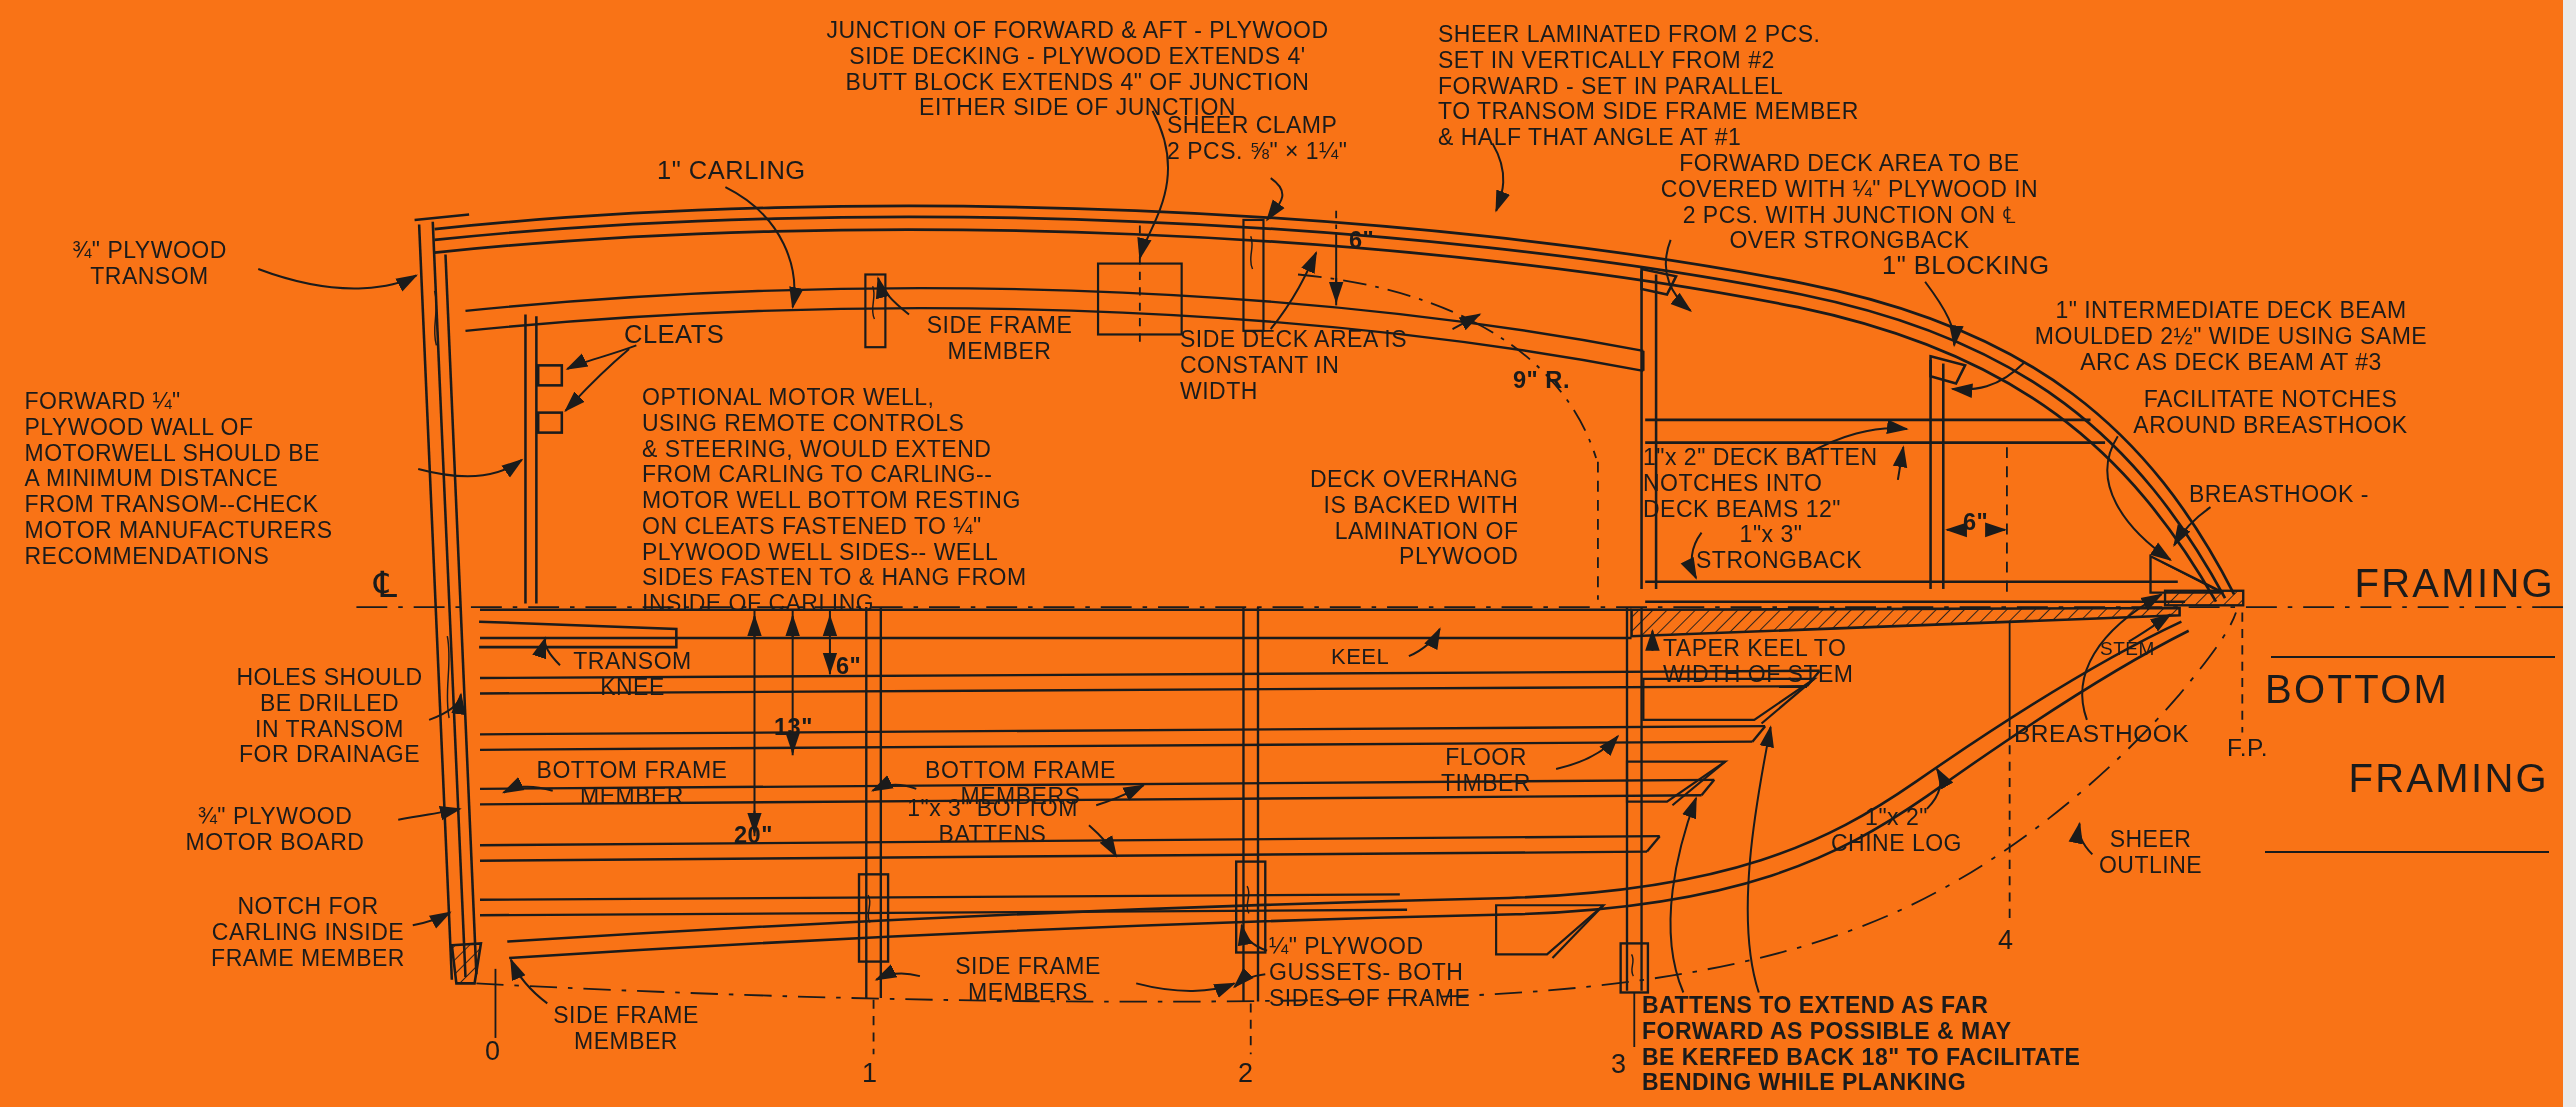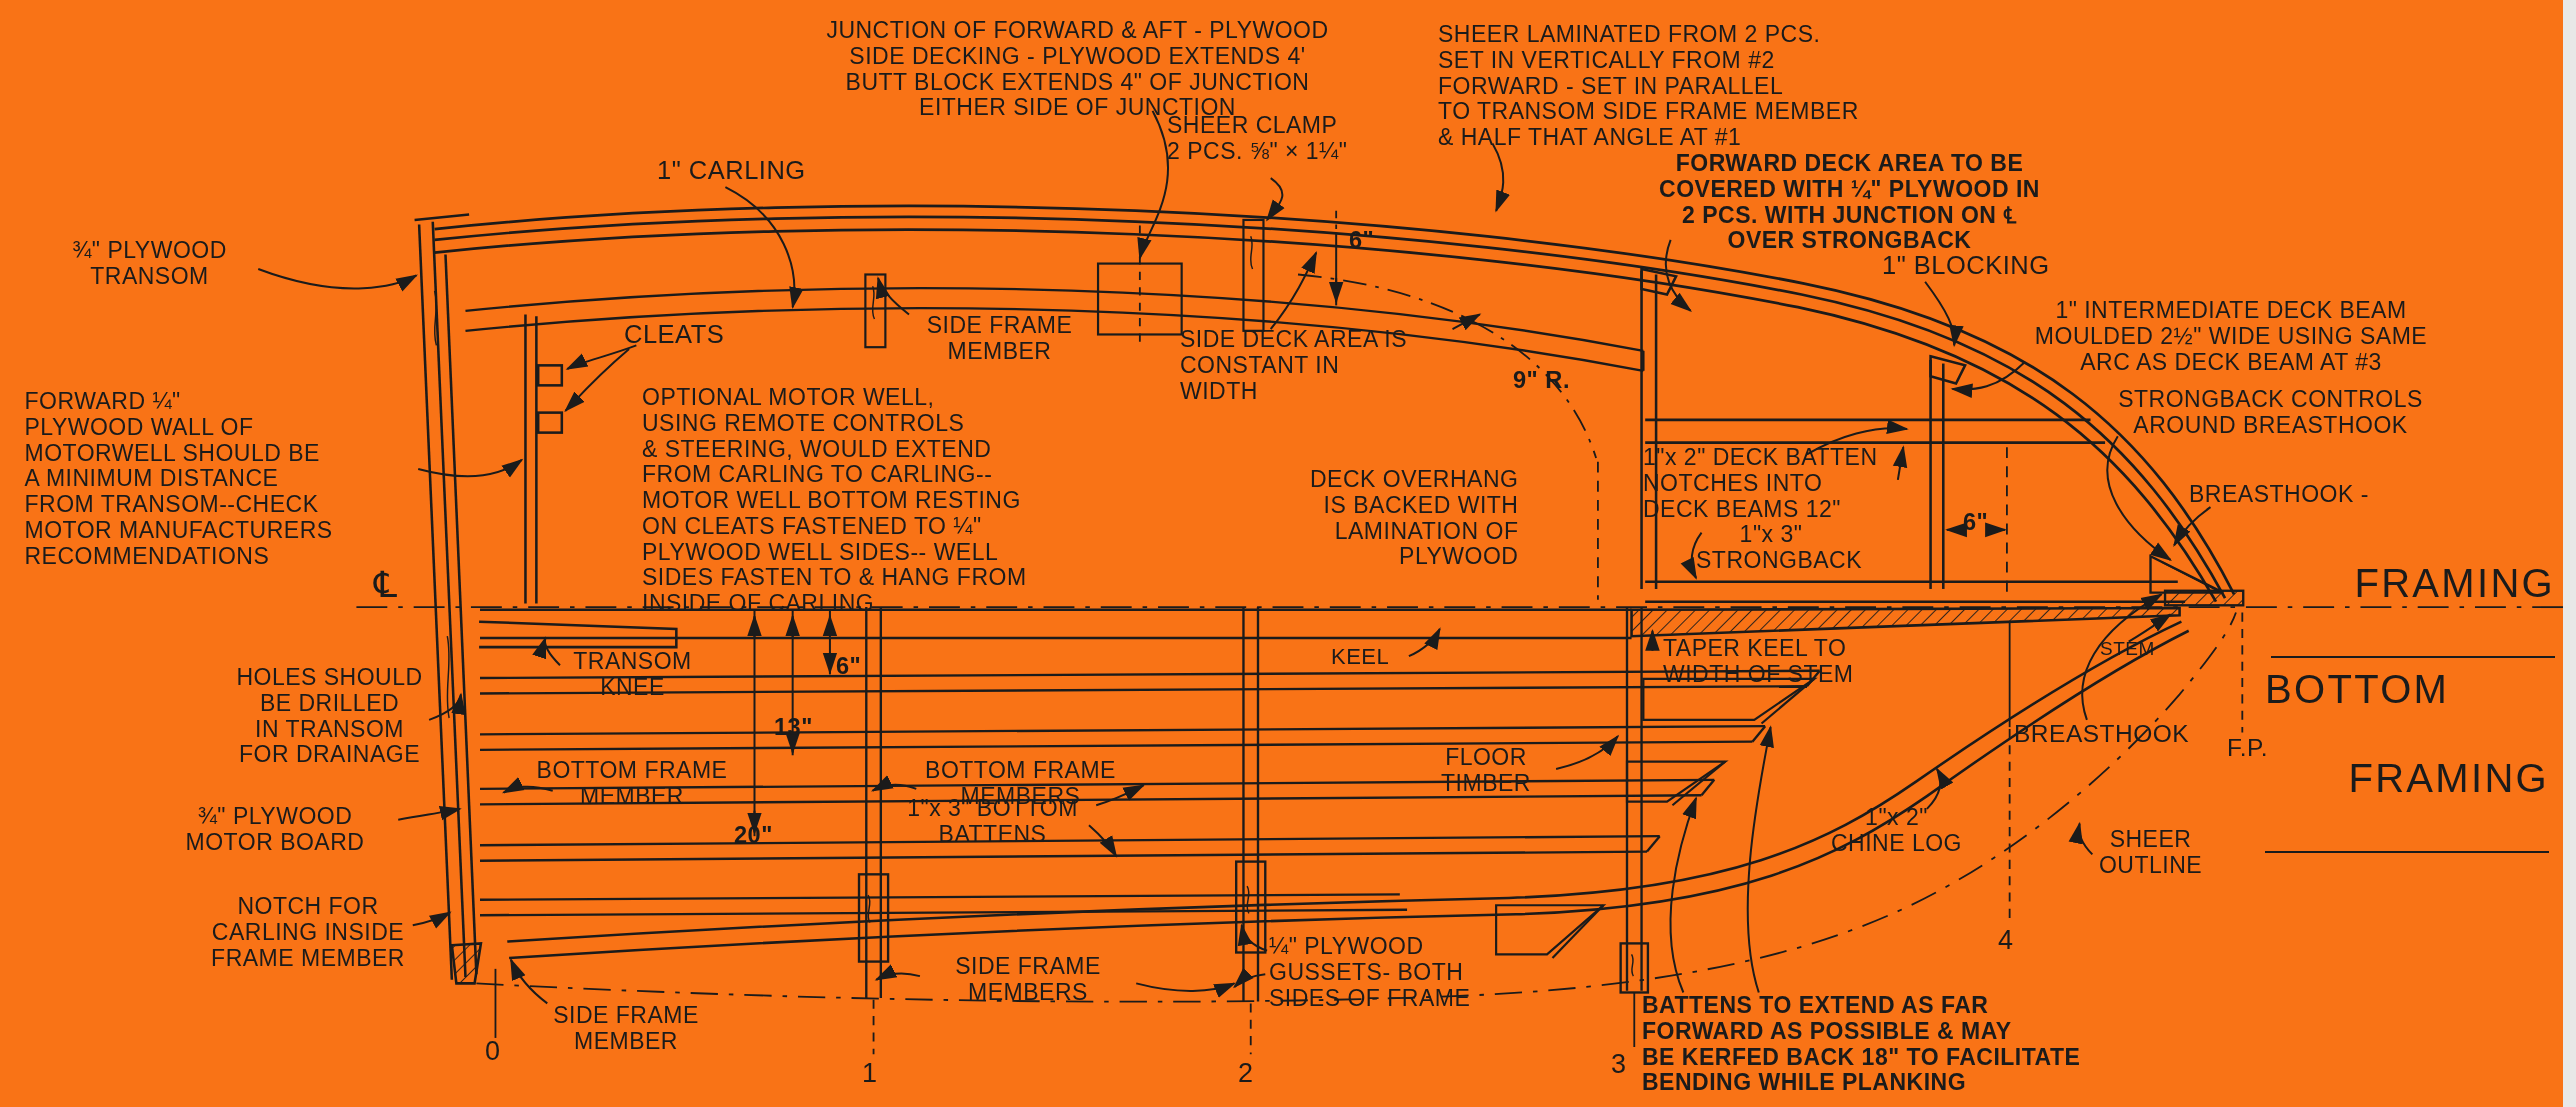--- a/index.html
+++ b/index.html
@@ -222,32 +222,32 @@
 SIDE DECKING - PLYWOOD EXTENDS 4'
 BUTT BLOCK EXTENDS 4" OF JUNCTION
 EITHER SIDE OF JUNCTION</div>
   <div class="lbl" style="left:1167px;top:113px;">SHEER CLAMP
 2 PCS. ⅝" × 1¼"</div>
   <div class="lbl" style="left:1438px;top:22px;">SHEER LAMINATED FROM 2 PCS.
 SET IN VERTICALLY FROM #2
 FORWARD - SET IN PARALLEL
 TO TRANSOM SIDE FRAME MEMBER
 &amp; HALF THAT ANGLE AT #1</div>
-  <div class="lbl c" style="left:1636px;top:151px;width:427px;font-weight:bold;">FORWARD DECK AREA TO BE
+  <div class="lbl c" style="left:1636px;top:151px;width:427px;">FORWARD DECK AREA TO BE
 COVERED WITH ¼" PLYWOOD IN
 2 PCS. WITH JUNCTION ON ℄
 OVER STRONGBACK</div>
   <div class="lbl" style="left:657px;top:156px;font-size:25.5px;">1" CARLING</div>
   <div class="lbl c" style="left:45px;top:238px;width:209px;">¾" PLYWOOD
 TRANSOM</div>
   <div class="lbl" style="left:1882px;top:251px;font-size:25.5px;">1" BLOCKING</div>
   <div class="lbl c" style="left:2022px;top:298px;width:418px;">1" INTERMEDIATE DECK BEAM
 MOULDED 2½" WIDE USING SAME
 ARC AS DECK BEAM AT #3</div>
-  <div class="lbl c" style="left:2107px;top:387px;width:327px;">STRONGBACK CONTROLS
+  <div class="lbl c" style="left:2107px;top:387px;width:327px;">FACILITATE NOTCHES
 AROUND BREASTHOOK</div>
   <div class="lbl" style="left:2189px;top:482px;font-size:23px;">BREASTHOOK -</div>
 
   <div class="lbl title" style="left:2271px;top:516px;width:284px;">
     <span class="t2">FRAMING</span>
   </div>
   <div class="lbl title" style="left:2265px;top:622px;width:284px;">
     <span class="t1">BOTTOM</span>
     <span class="t2">FRAMING</span>
   </div>

